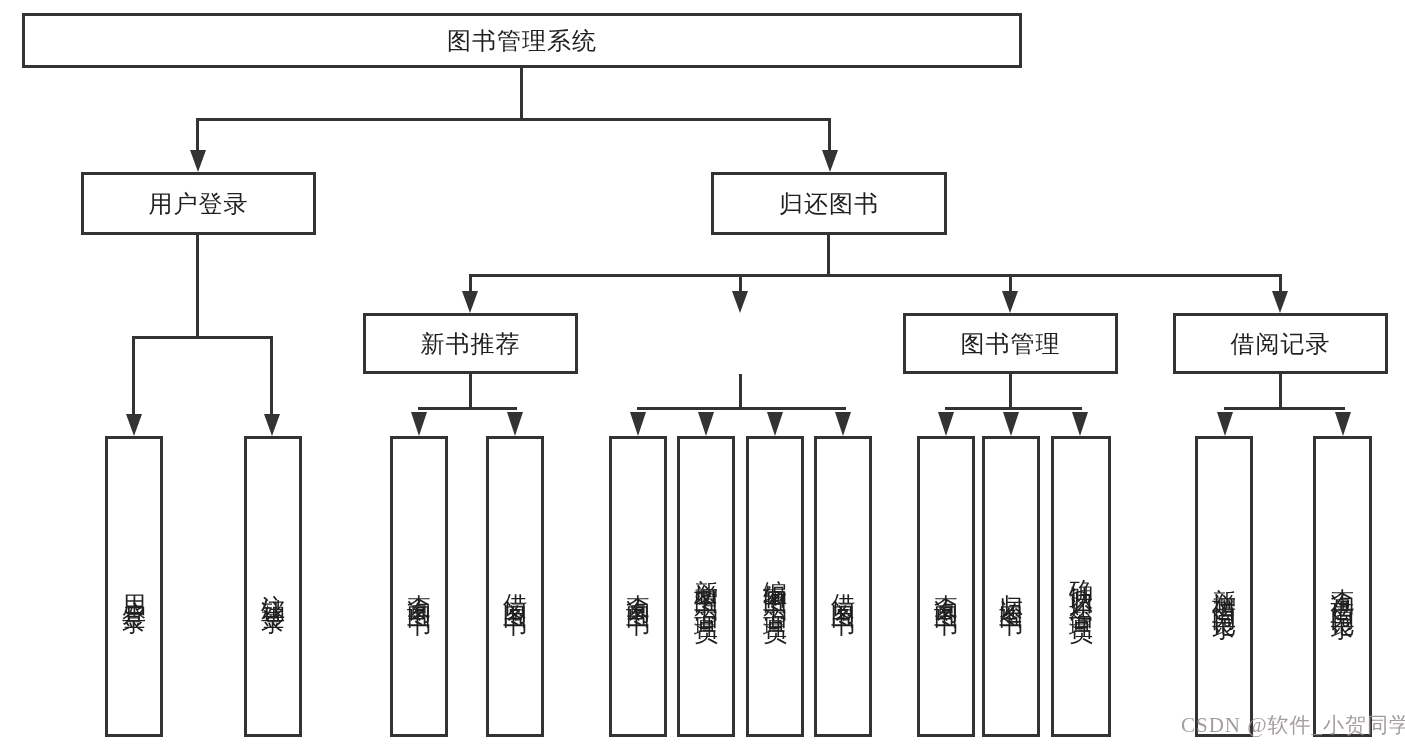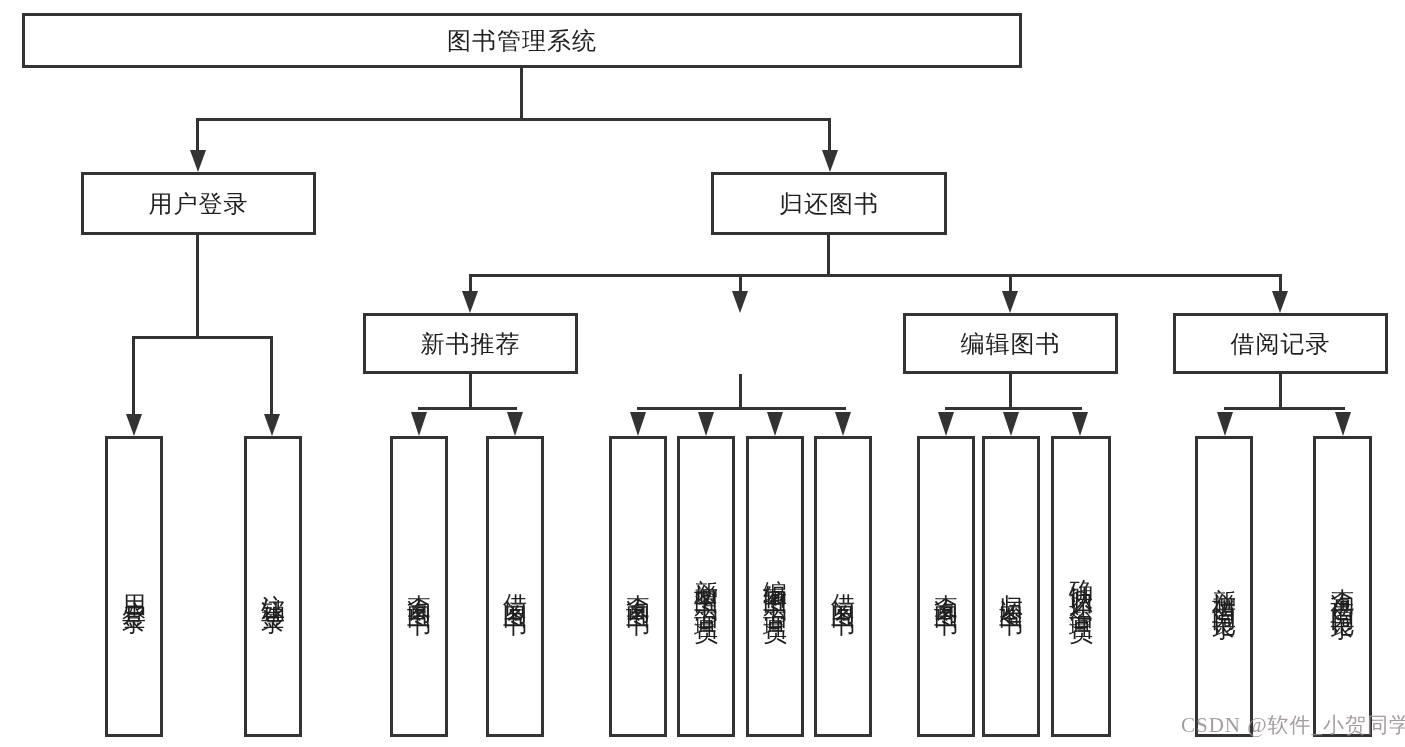--- a/index.html
+++ b/index.html
@@ -93,21 +93,21 @@
   <div class="arr" style="left:732px;top:291px;"></div>
   <div class="vline" style="left:1009px;top:274px;height:18px;"></div>
   <div class="arr" style="left:1002px;top:291px;"></div>
   <div class="vline" style="left:1279px;top:274px;height:18px;"></div>
   <div class="arr" style="left:1272px;top:291px;"></div>
 
   <div class="box" style="left:363px;top:313px;width:215px;height:61px;">
     <span>新书推荐</span>
   </div>
   <div class="box" style="left:903px;top:313px;width:215px;height:61px;">
-    <span>编辑图书</span>
+    <span>图书管理</span>
   </div>
   <div class="box" style="left:1173px;top:313px;width:215px;height:61px;">
     <span>借阅记录</span>
   </div>
 
   <div class="vline" style="left:469px;top:374px;height:35px;"></div>
   <div class="hline" style="left:418px;top:407px;width:99px;"></div>
   <div class="vline" style="left:739px;top:374px;height:35px;"></div>
   <div class="hline" style="left:637px;top:407px;width:209px;"></div>
   <div class="vline" style="left:1009px;top:374px;height:35px;"></div>

